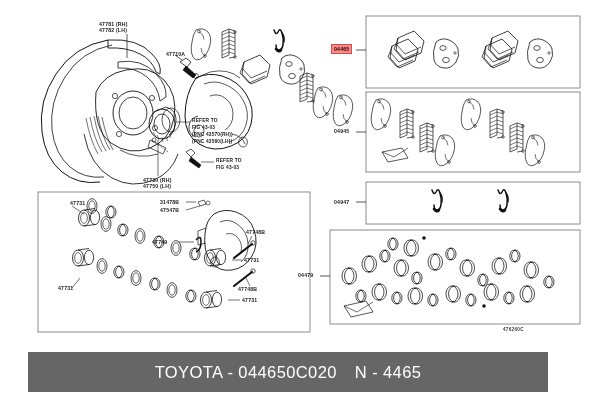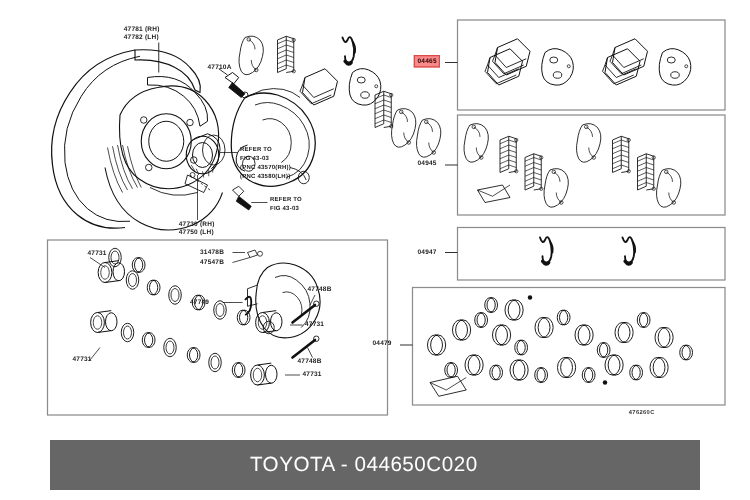--- a/index.html
+++ b/index.html
@@ -38,21 +38,21 @@
     position:absolute;
     font-size:4.6px;
     font-weight:bold;
     color:#3a3a3a;
     letter-spacing:.3px;
     white-space:pre;
   }
   
   #footer{
     position:absolute;
-    left:40px;top:352px;width:520px;height:40px;
+    left:28px;top:352px;width:520px;height:40px;
     background:#666666;
     display:flex;align-items:center;justify-content:center;
   }
   #footer .ftxt{
     color:#ffffff;
     font-size:16.5px;
     letter-spacing:.4px;
     white-space:pre;
     font-family:"Liberation Sans", sans-serif;
   }
@@ -358,13 +358,14 @@
 <div class="hl" style="left:331px;top:44px;">04465</div>
 <div class="lbl" style="left:334px;top:128px;">04945</div>
 <div class="lbl" style="left:334px;top:199px;">04947</div>
 <div class="lbl" style="left:298px;top:272px;">04479</div>
 
 <div class="code" style="left:503px;top:327px;">476260C</div>
 
 <div id="footer">
   <span class="ftxt">TOYOTA - 044650C020</span>
   <span class="fsp"></span>
+  <span class="ftxt">N - 4465</span>
 </div>
 
 </body></html>

